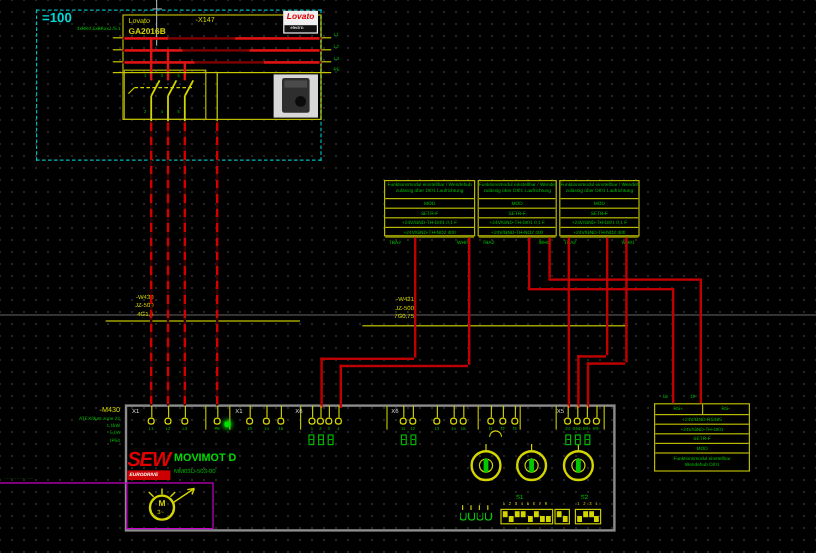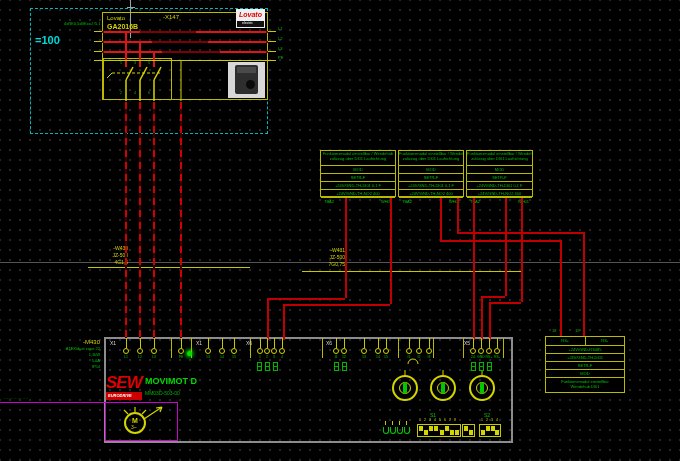--- a/index.html
+++ b/index.html
@@ -49,21 +49,21 @@
 </style>
 </head>
 <body>
 
 <div id="canvas">
 
   <div class="abs" style="left:130px;top:0;width:1px;height:38px;background:#9aa4ac;"></div>
   <div class="abs" style="left:127px;top:7px;width:8px;height:1px;background:#9aa4ac;"></div>
 
   <div class="cyanbox" style="left:30px;top:8px;width:238px;height:126px;"></div>
-  <div class="t t11 cyn" style="left:35px;top:10px;margin-top:25px;">=100</div>
+  <div class="t t11 cyn" style="left:35px;top:10px;">=100</div>
   <div class="t t6 yel" style="left:163px;top:14px;">-X147</div>
   <div class="t t4 grn" style="left:64px;top:22px;">4xRK0,5xBKxxJ /5.1</div>
 
   <div class="ybox" style="left:102px;top:12px;width:166px;height:88px;"></div>
   <div class="t t6 yel" style="left:107px;top:15px;">Lovato</div>
   <div class="t t7 yel" style="left:107px;top:23px;">GA2016B</div>
 
   <div class="abs" style="left:236px;top:9px;width:29px;height:19px;background:#f0f0f0;">
     <div class="t redt" style="left:3px;top:2px;font-size:7px;font-weight:bold;font-style:italic;">Lovato</div>
     <div class="abs" style="left:1px;top:12px;width:27px;height:6px;background:#111;">

